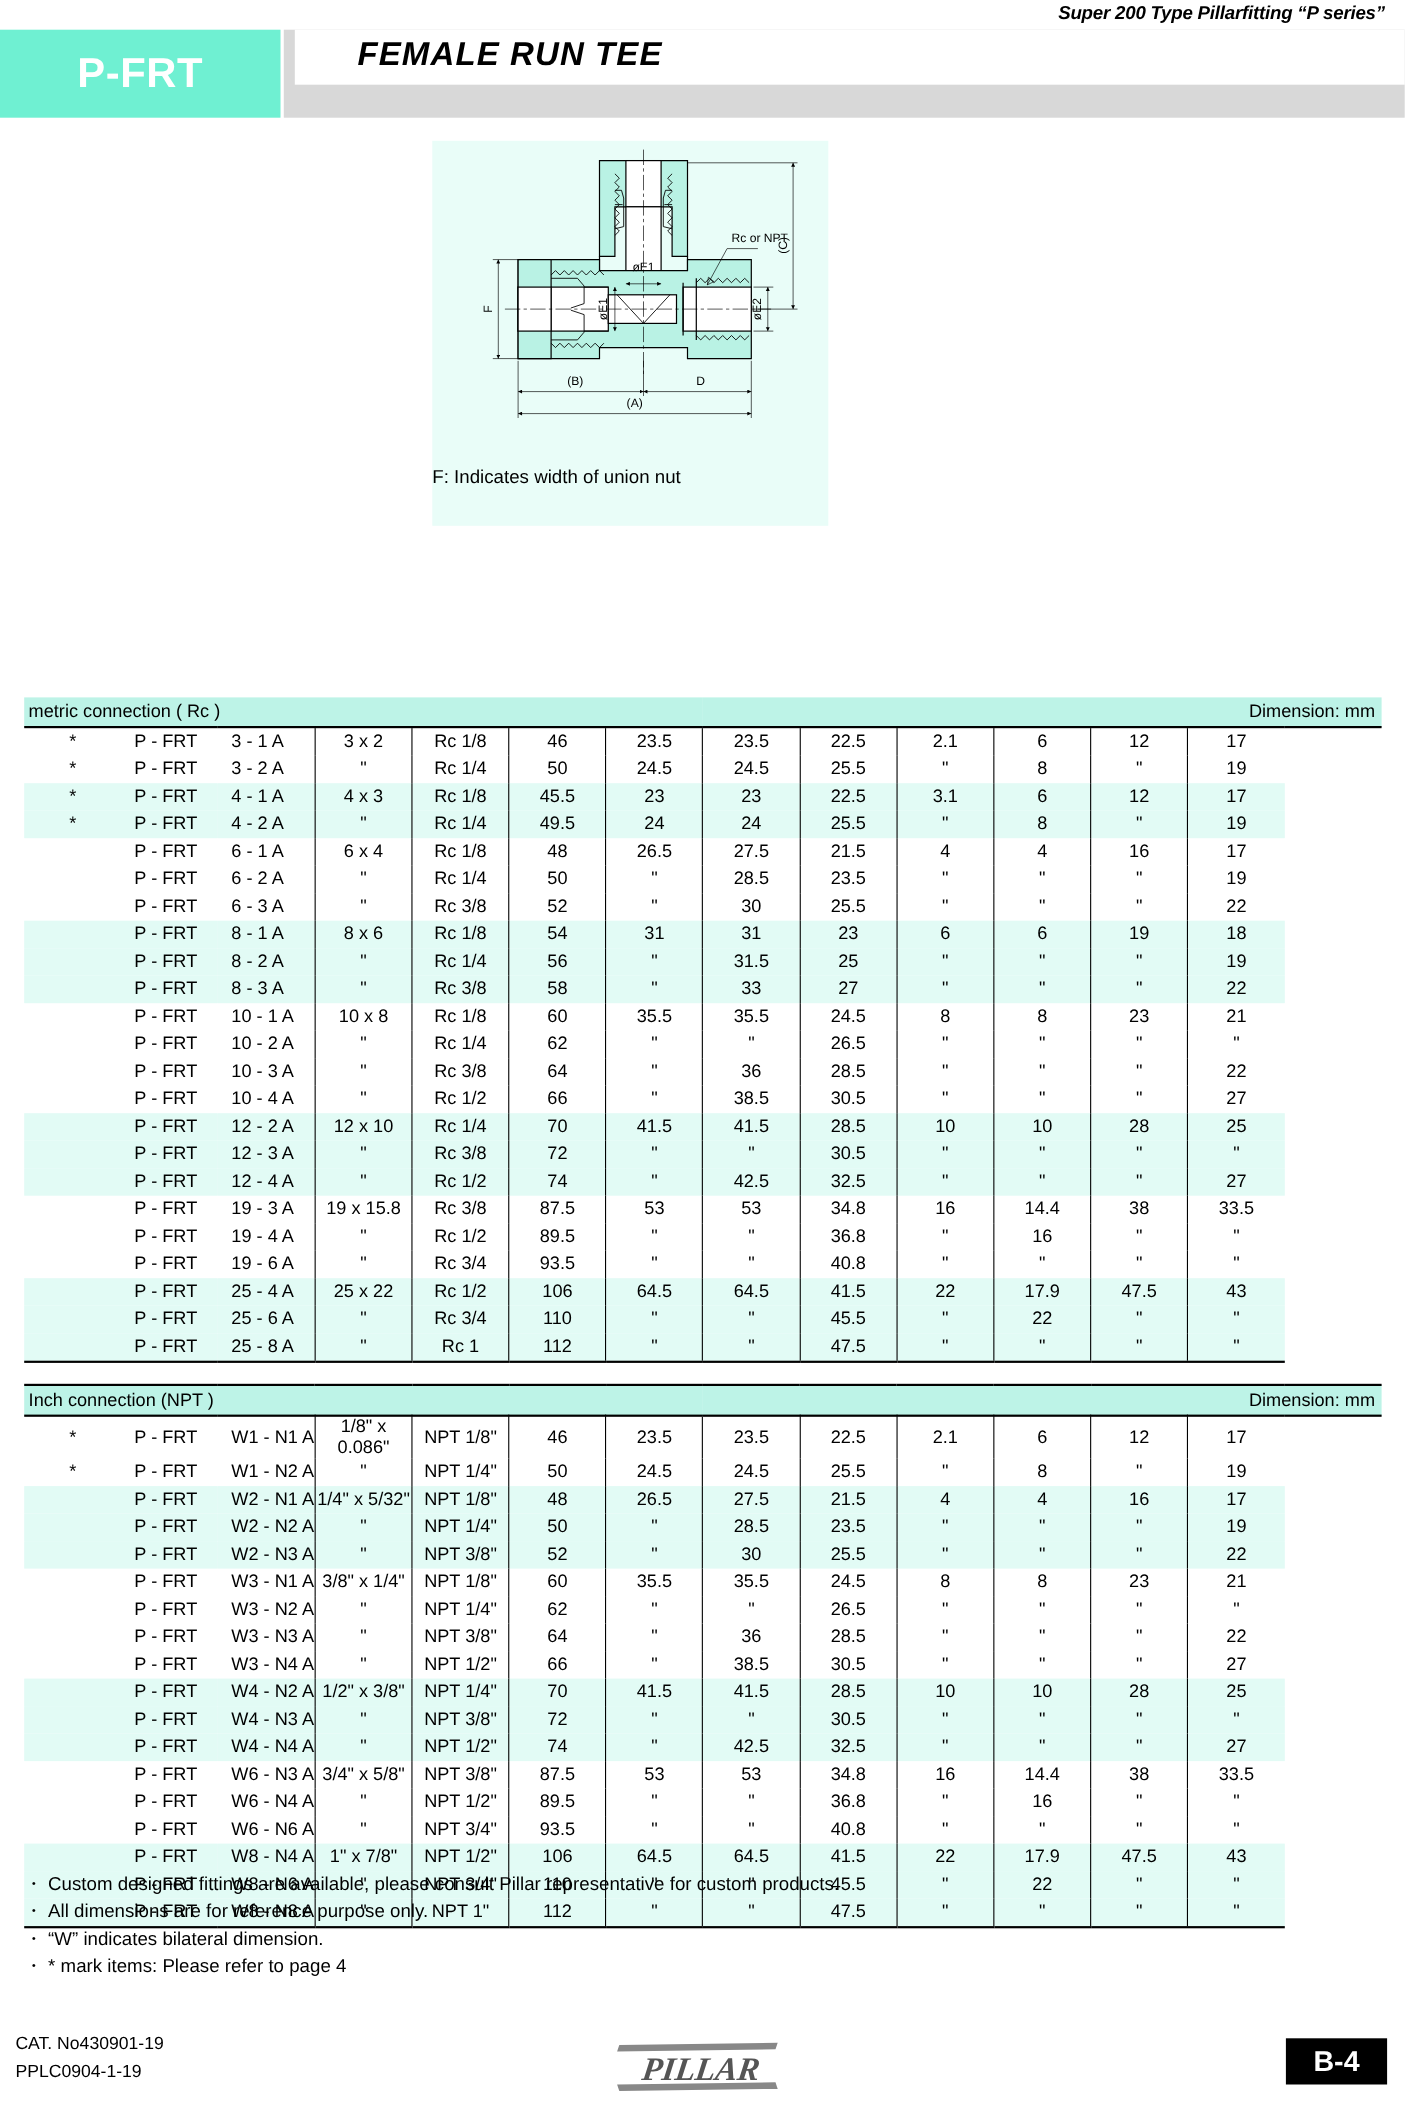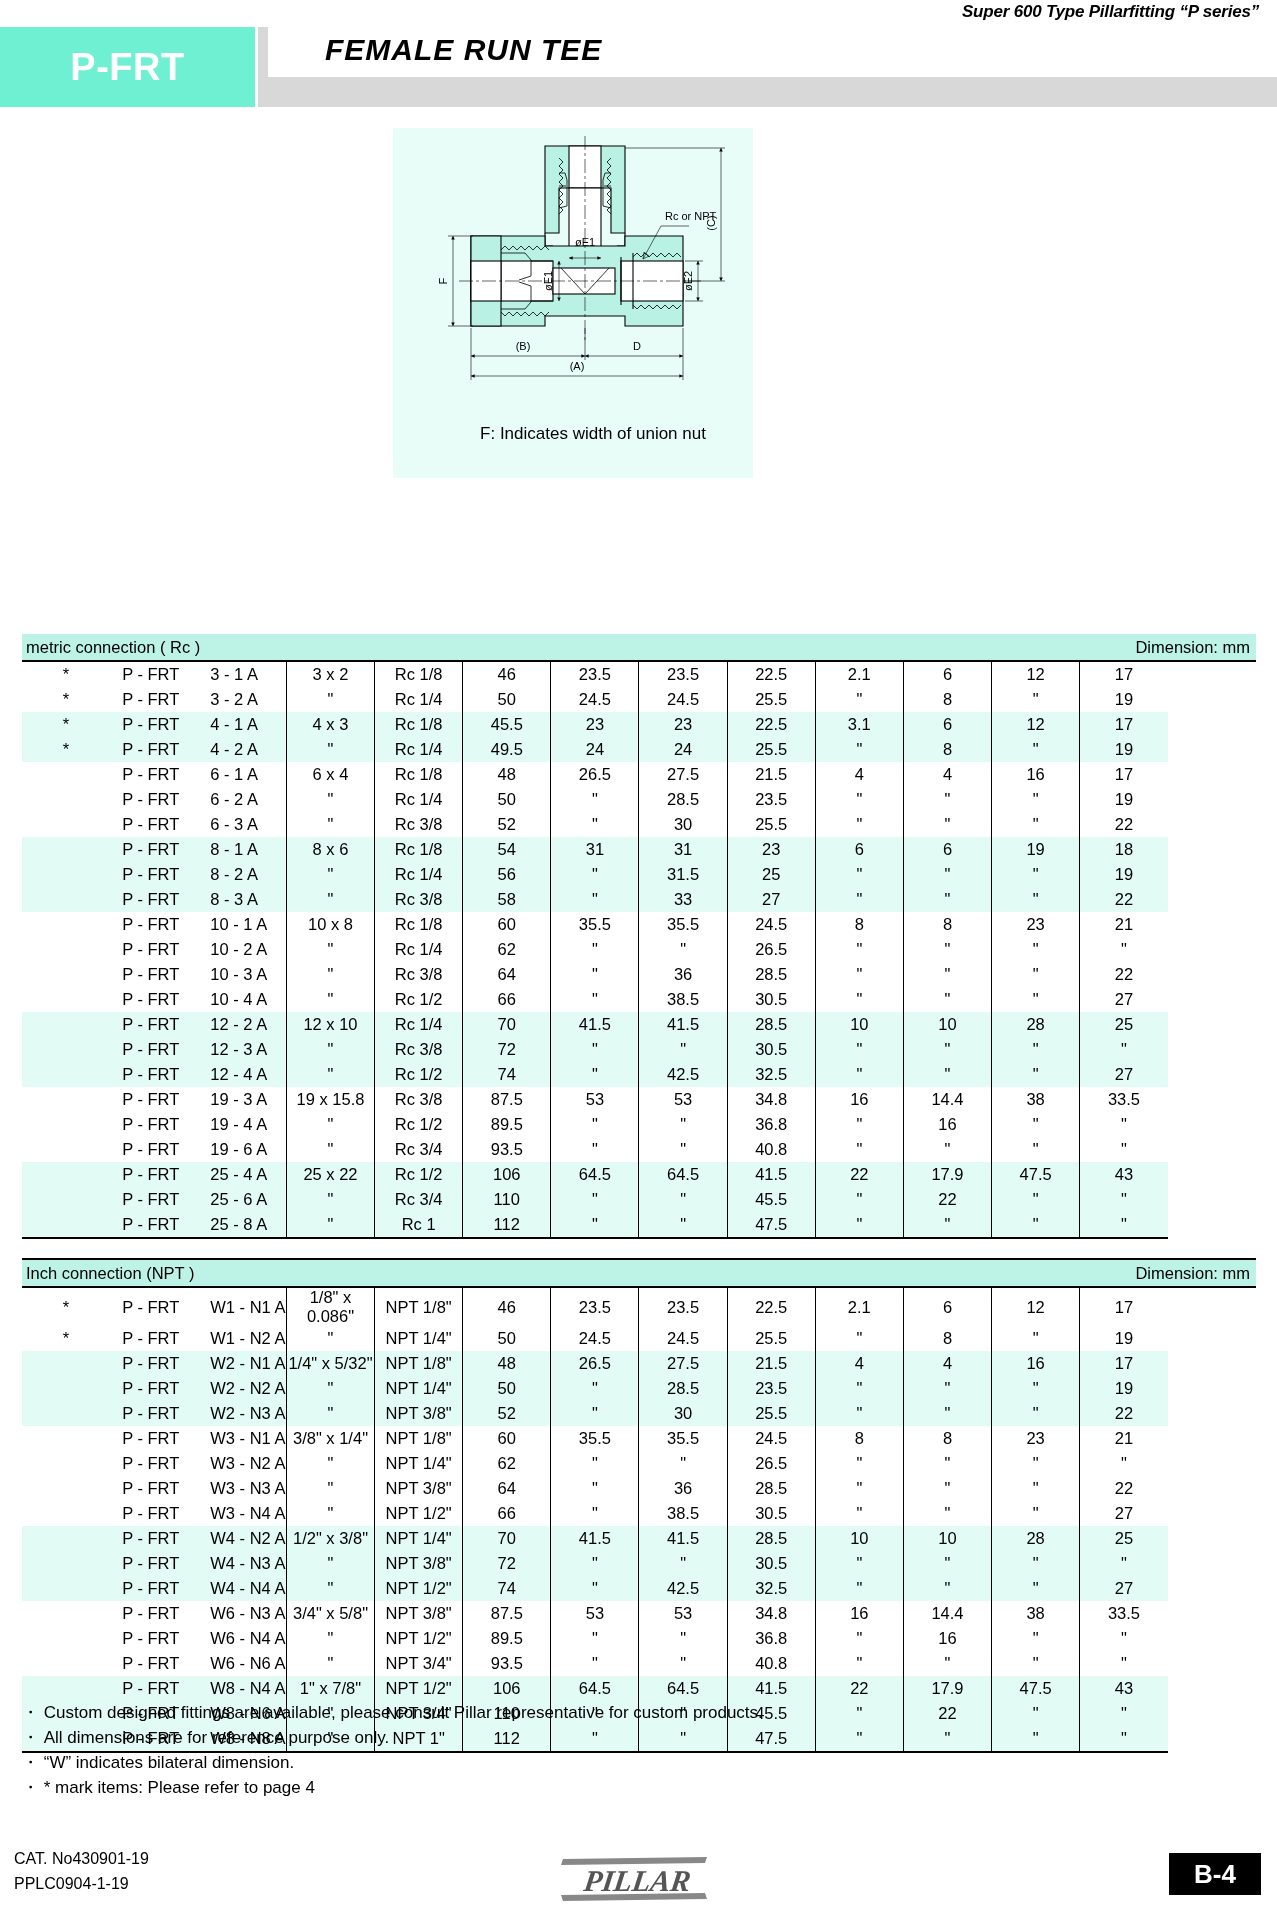--- a/index.html
+++ b/index.html
@@ -17,22 +17,22 @@
   .badge{position:absolute;left:0;top:0;width:255px;height:80px;background:#6ff0d2;
     display:flex;align-items:center;justify-content:center;}
   .badge span{color:#fff;font-weight:bold;font-size:38px;letter-spacing:0.5px;}
   .hdr-grey{position:absolute;left:258px;top:0;width:1019px;height:80px;background:#d8d8d8;}
   .hdr-white{position:absolute;left:268px;top:0;width:1009px;height:50px;background:#fff;}
   .hdr-title{position:absolute;left:325px;top:6px;font-style:italic;font-weight:bold;
     font-size:30px;letter-spacing:1px;}
 
   
   .diagram{position:absolute;left:393px;top:128px;width:360px;height:350px;background:#e9fdf8;}
-  .diag-caption{position:absolute;left:0;top:296px;width:360px;text-align:center;
-    font-size:17px;padding-left:20px;}
+  .diag-caption{position:absolute;left:0;top:296px;width:360px;text-align:left;
+    font-size:17px;}
   .diag-svg{position:absolute;left:0;top:0;}
 
   
   .tbl{position:absolute;left:22px;width:1234px;border-collapse:collapse;
     font-size:16.5px;table-layout:fixed;}
   #tbl-metric{top:634px;}
   #tbl-npt{top:1258px;}
   .tbl td,.tbl th{padding:0;margin:0;}
   .tbl .colhdr{background:#bdf3e7;height:34px;font-weight:normal;font-size:17px;
     text-align:center;border-left:1px solid #000;}
@@ -63,21 +63,21 @@
   .foot-logo{position:absolute;left:555px;top:1855px;width:160px;height:48px;}
   .foot-page{position:absolute;right:16px;top:1853px;width:92px;height:42px;background:#000;
     color:#fff;display:flex;align-items:center;justify-content:center;
     font-size:26px;font-weight:bold;}
 </style>
 </head>
 <body>
 
 <div class="page">
 
-  <div class="series-line">Super 600 Type Pillarfitting “P series”</div>
+  <div class="series-line">Super 200 Type Pillarfitting “P series”</div>
 
   <div class="hdr">
     <div class="hdr-grey" style="background: rgb(216, 216, 216);"></div>
     <div class="hdr-white"></div>
     <div class="badge" style="background: rgb(111, 240, 210);">
       <span>P-FRT</span>
     </div>
     <div class="hdr-title">FEMALE  RUN  TEE</div>
   </div>
 

